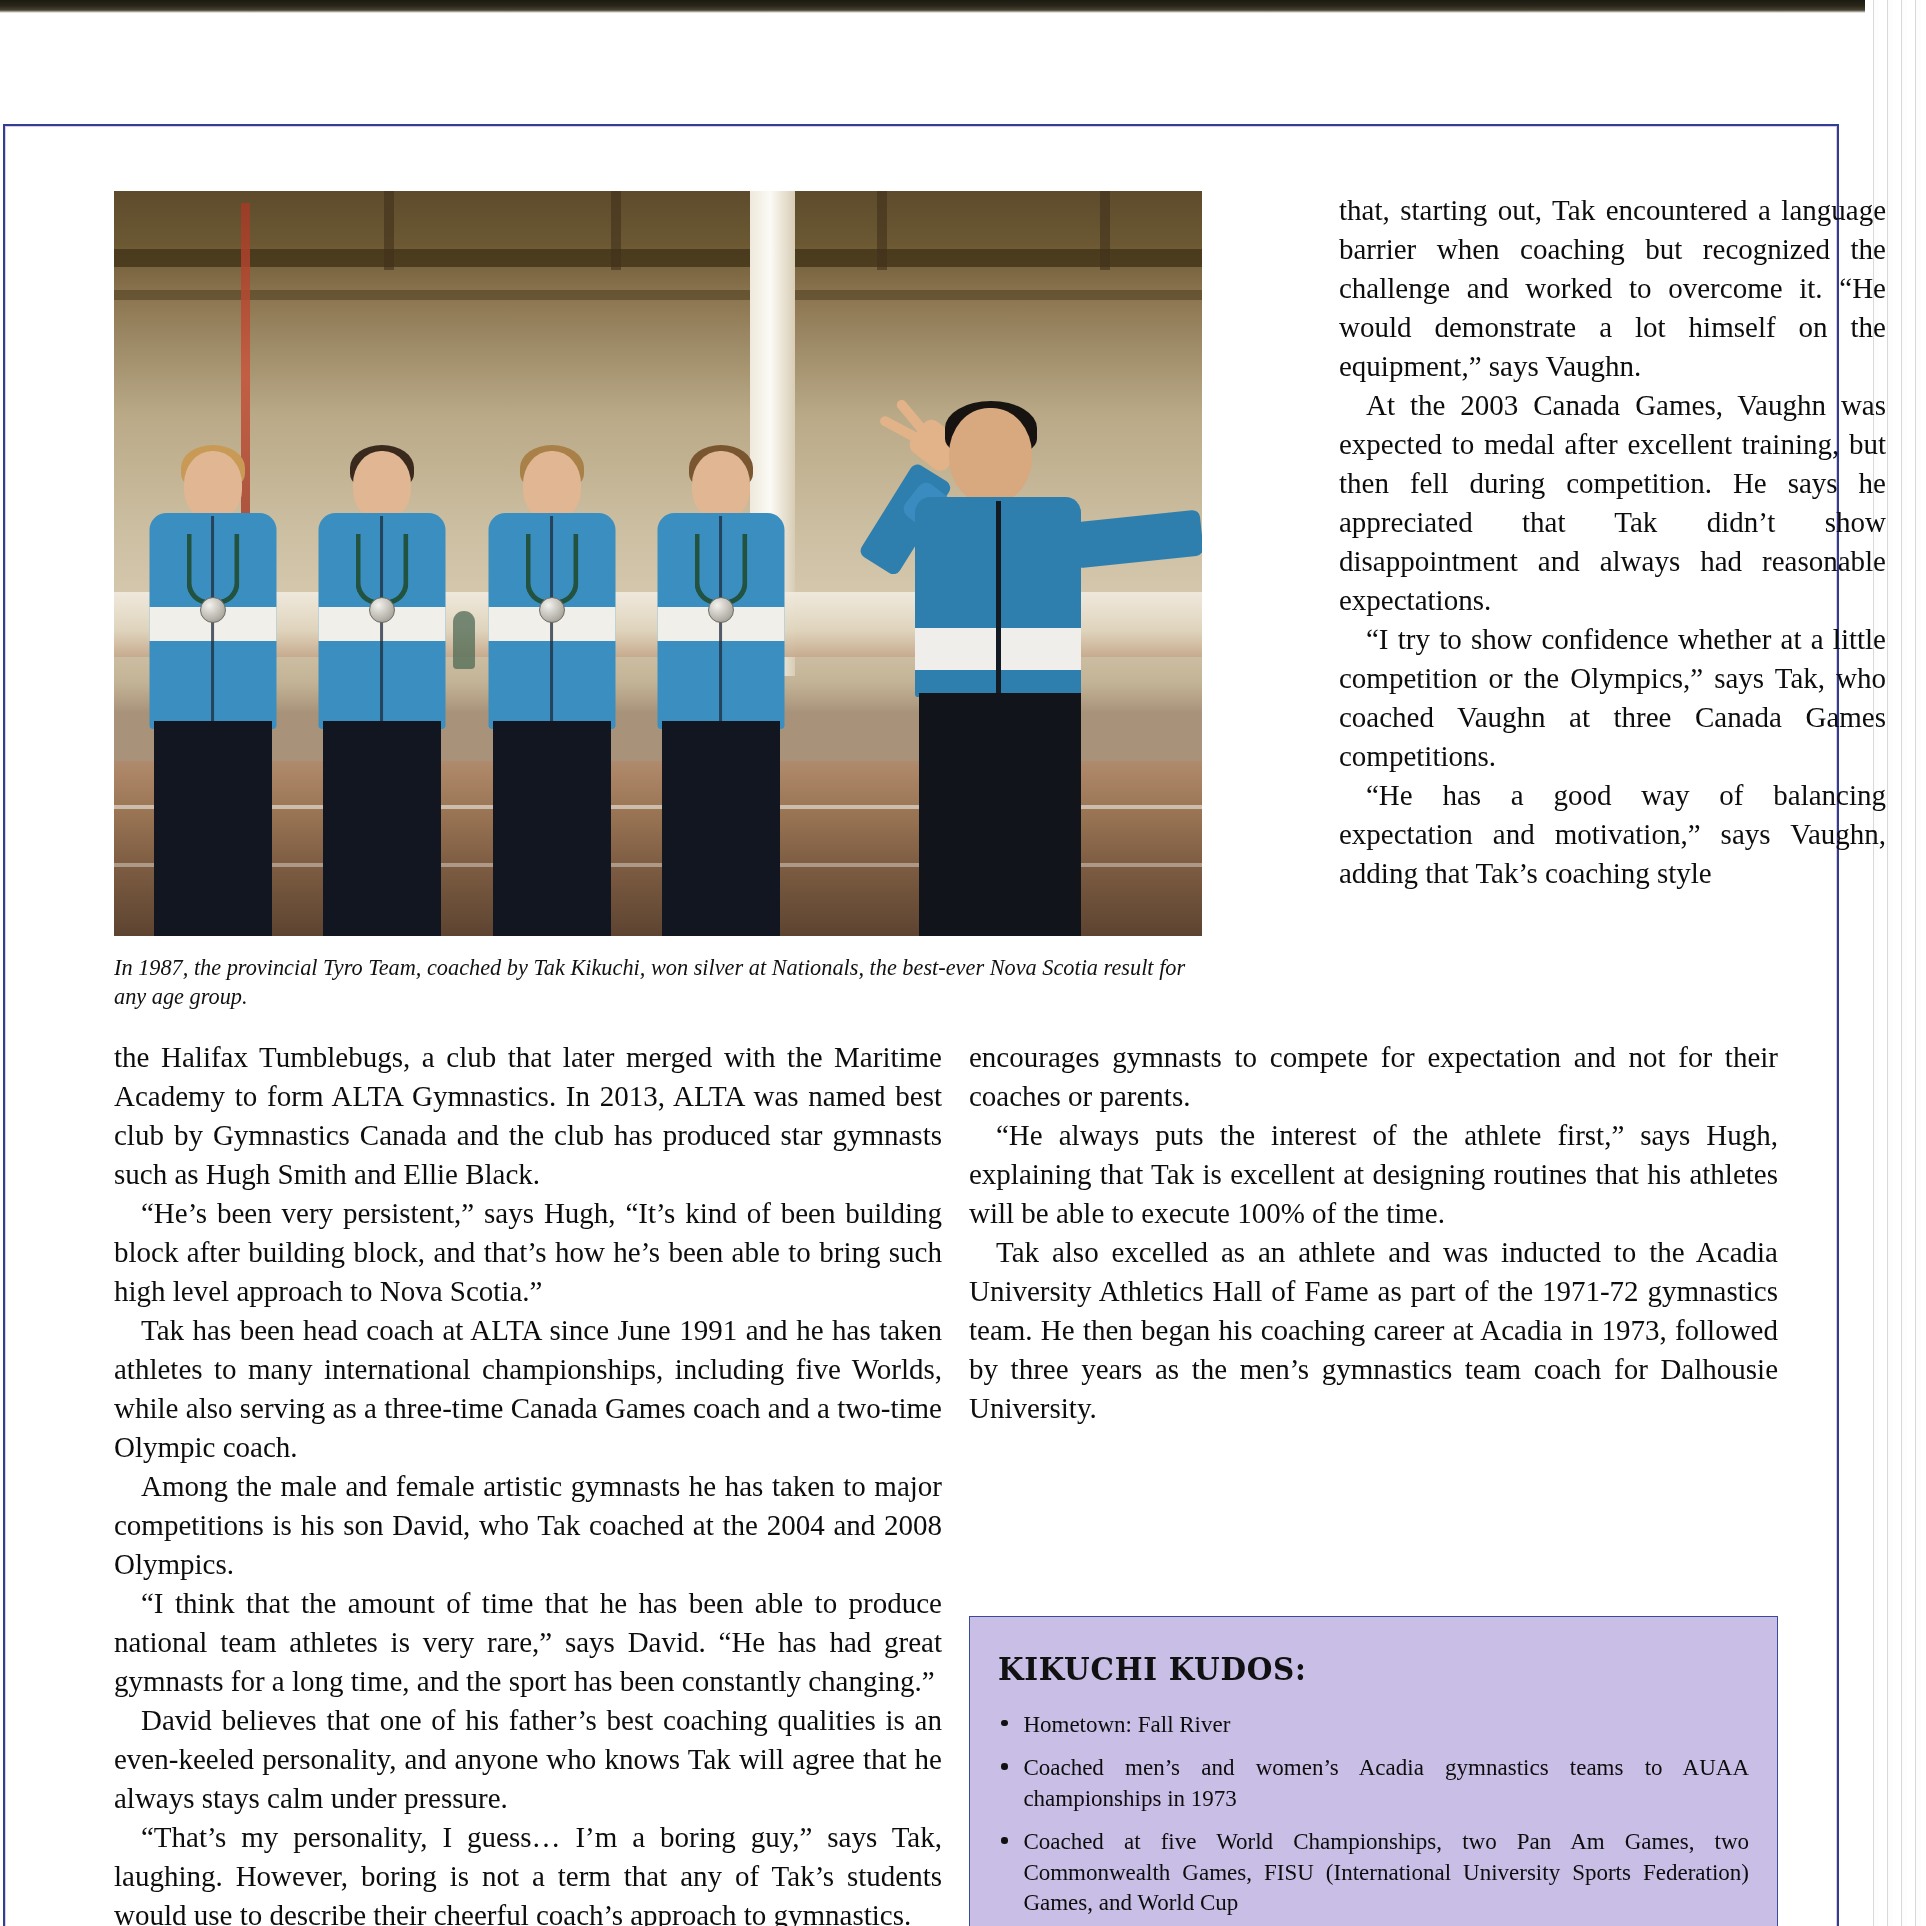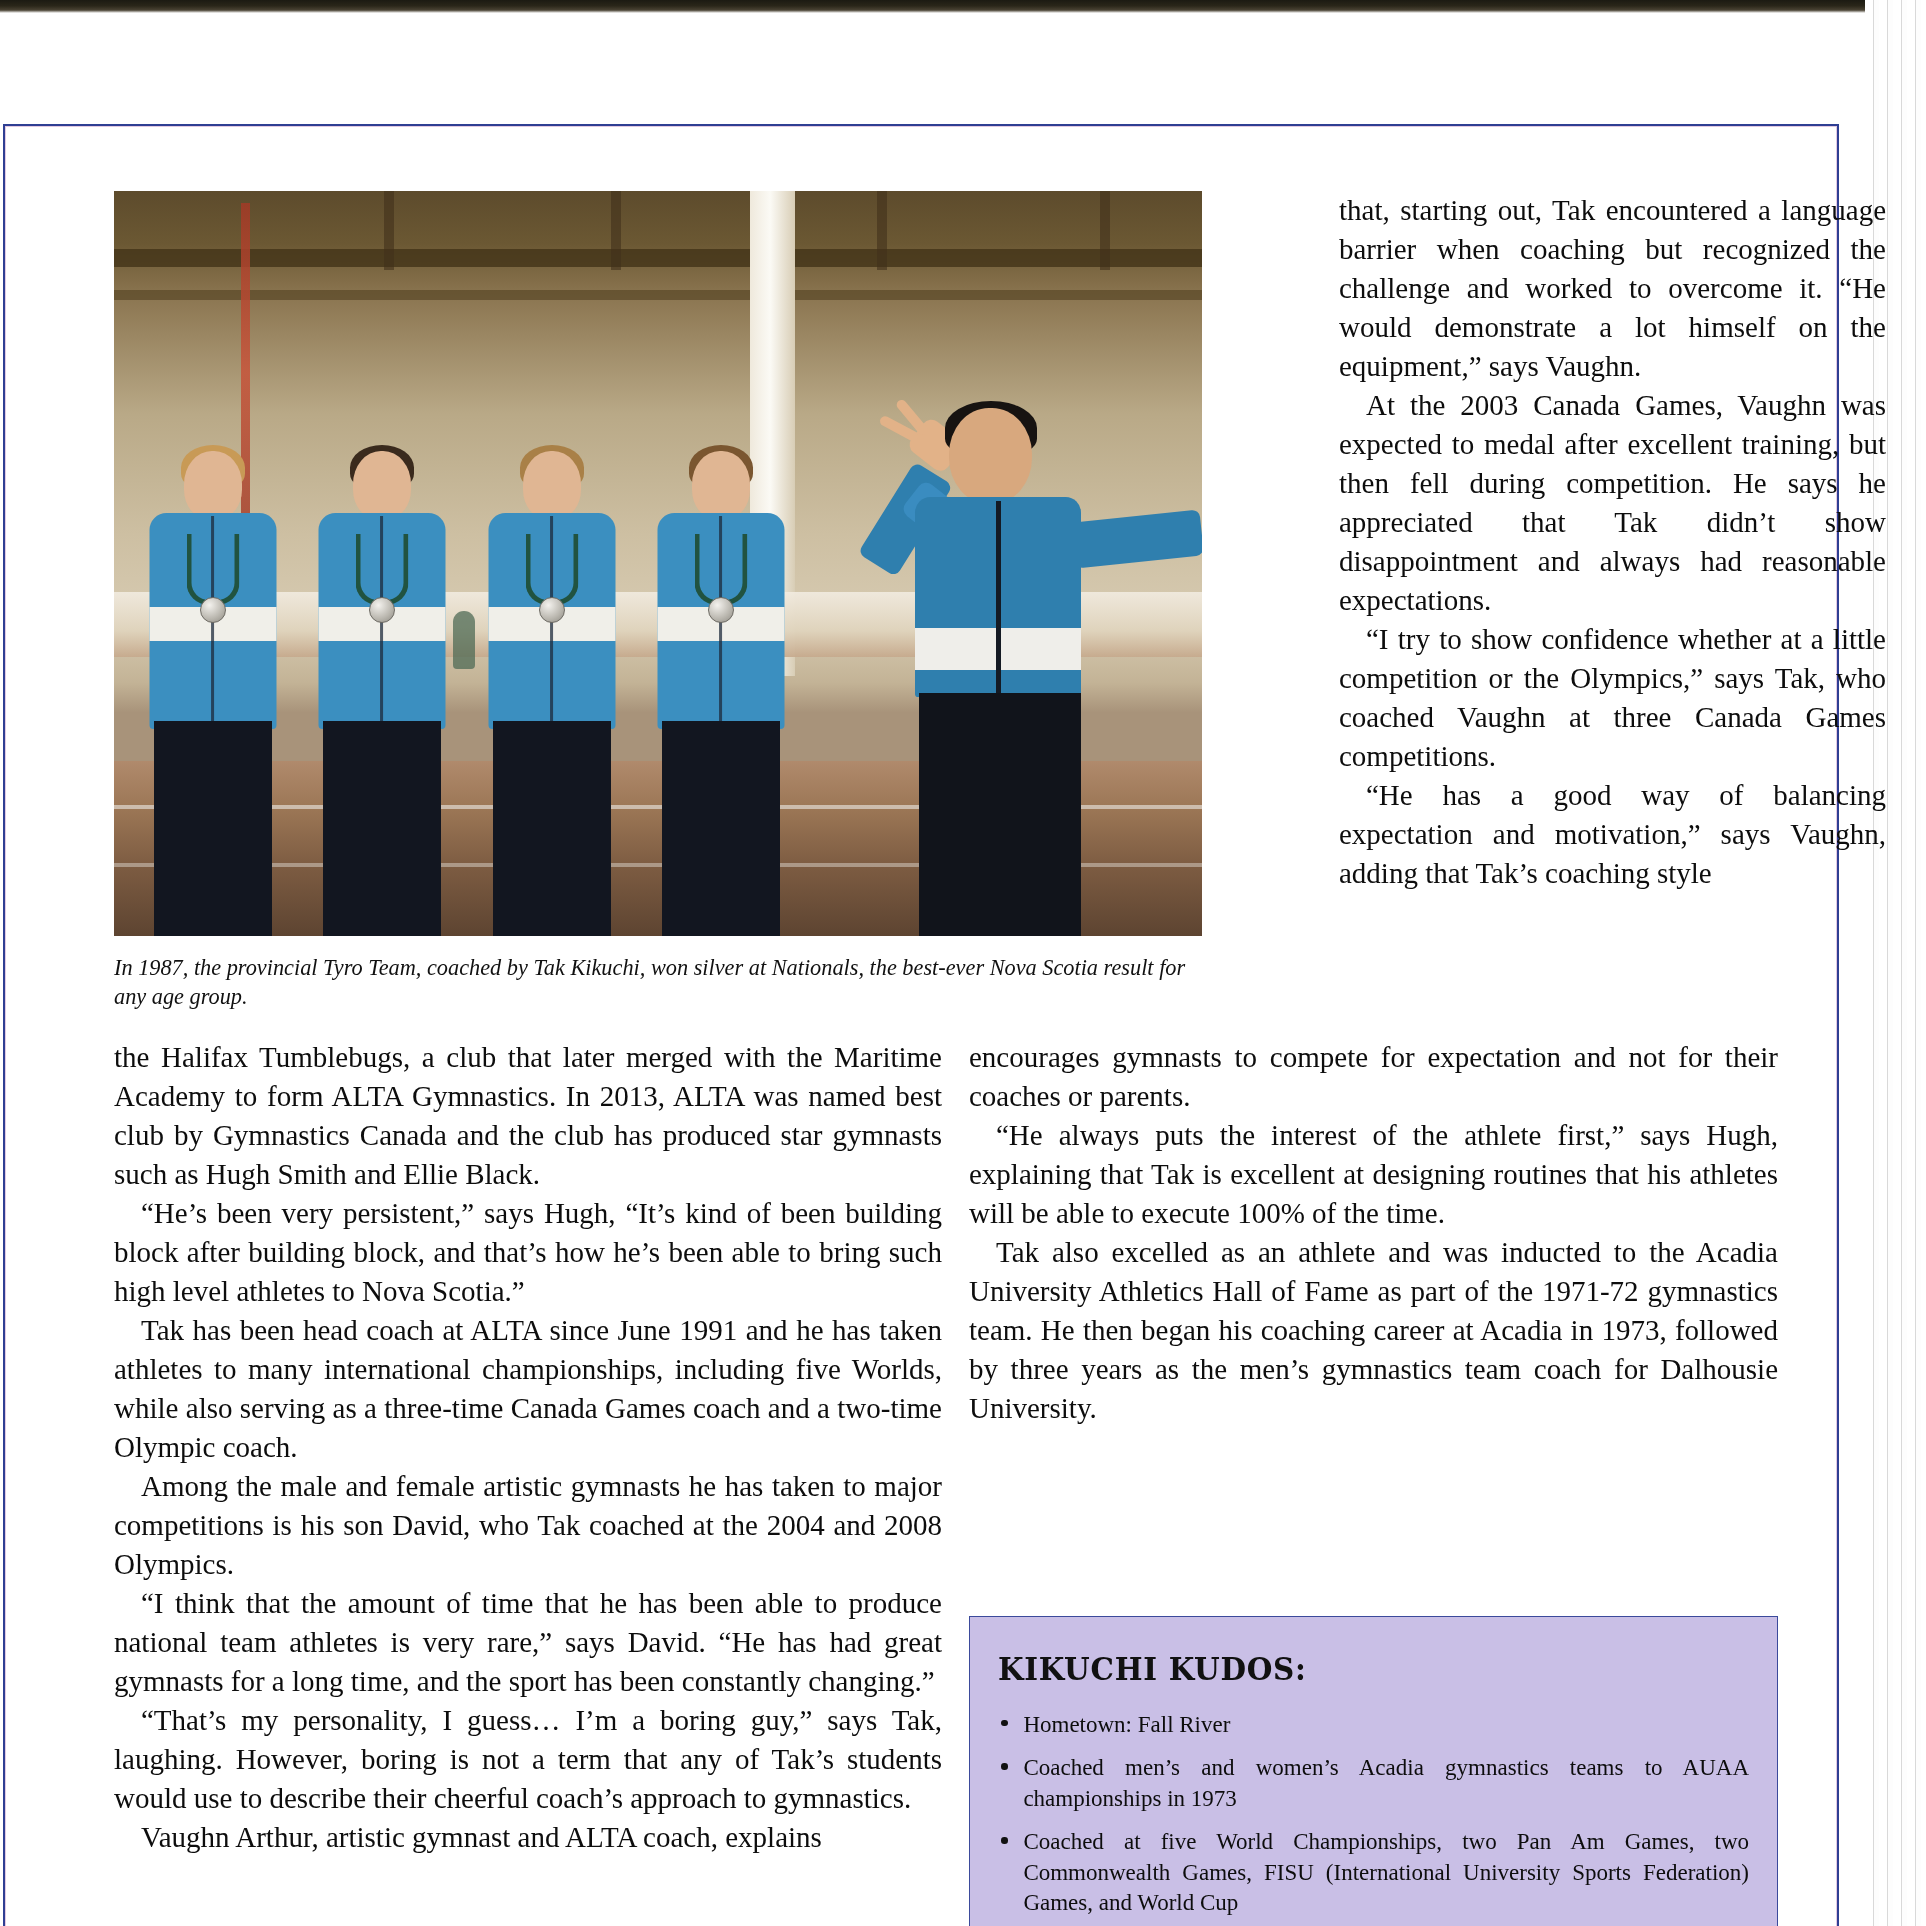--- a/index.html
+++ b/index.html
@@ -380,24 +380,25 @@
 
   <div id="col-right-top">
     <p class="body-par noindent">that, starting out, Tak encountered a language barrier when coaching but recognized the challenge and worked to overcome it. “He would demonstrate a lot himself on the equipment,” says Vaughn.</p>
     <p class="body-par">At the 2003 Canada Games, Vaughn was expected to medal after excellent training, but then fell during competition. He says he appreciated that Tak didn’t show disappointment and always had reasonable expectations.</p>
     <p class="body-par">“I try to show confidence whether at a little competition or the Olympics,” says Tak, who coached Vaughn at three Canada Games competitions.</p>
     <p class="body-par">“He has a good way of balancing expectation and motivation,” says Vaughn, adding that Tak’s coaching style</p>
   </div>
 
   <div id="col-left-main">
     <p class="body-par noindent">the Halifax Tumblebugs, a club that later merged with the Maritime Academy to form ALTA Gymnastics. In 2013, ALTA was named best club by Gymnastics Canada and the club has produced star gymnasts such as Hugh Smith and Ellie Black.</p>
-    <p class="body-par">“He’s been very persistent,” says Hugh, “It’s kind of been building block after building block, and that’s how he’s been able to bring such high level athletes to Nova Scotia.”</p>
+    <p class="body-par">“He’s been very persistent,” says Hugh, “It’s kind of been building block after building block, and that’s how he’s been able to bring such high level approach to Nova Scotia.”</p>
     <p class="body-par">Tak has been head coach at ALTA since June 1991 and he has taken athletes to many international championships, including five Worlds, while also serving as a three-time Canada Games coach and a two-time Olympic coach.</p>
     <p class="body-par">Among the male and female artistic gymnasts he has taken to major competitions is his son David, who Tak coached at the 2004 and 2008 Olympics.</p>
     <p class="body-par">“I think that the amount of time that he has been able to produce national team athletes is very rare,” says David. “He has had great gymnasts for a long time, and the sport has been constantly changing.”</p>
+    <p class="body-par">David believes that one of his father’s best coaching qualities is an even-keeled personality, and anyone who knows Tak will agree that he always stays calm under pressure.</p>
     <p class="body-par">“That’s my personality, I guess… I’m a boring guy,” says Tak, laughing. However, boring is not a term that any of Tak’s students would use to describe their cheerful coach’s approach to gymnastics.</p>
     <p class="body-par lastline">Vaughn Arthur, artistic gymnast and ALTA coach, explains</p>
   </div>
 
   <div id="col-right-main">
     <p class="body-par noindent">encourages gymnasts to compete for expectation and not for their coaches or parents.</p>
     <p class="body-par">“He always puts the interest of the athlete first,” says Hugh, explaining that Tak is excellent at designing routines that his athletes will be able to execute 100% of the time.</p>
     <p class="body-par">Tak also excelled as an athlete and was inducted to the Acadia University Athletics Hall of Fame as part of the 1971-72 gymnastics team. He then began his coaching career at Acadia in 1973, followed by three years as the men’s gymnastics team coach for Dalhousie University.</p>
   </div>
 

